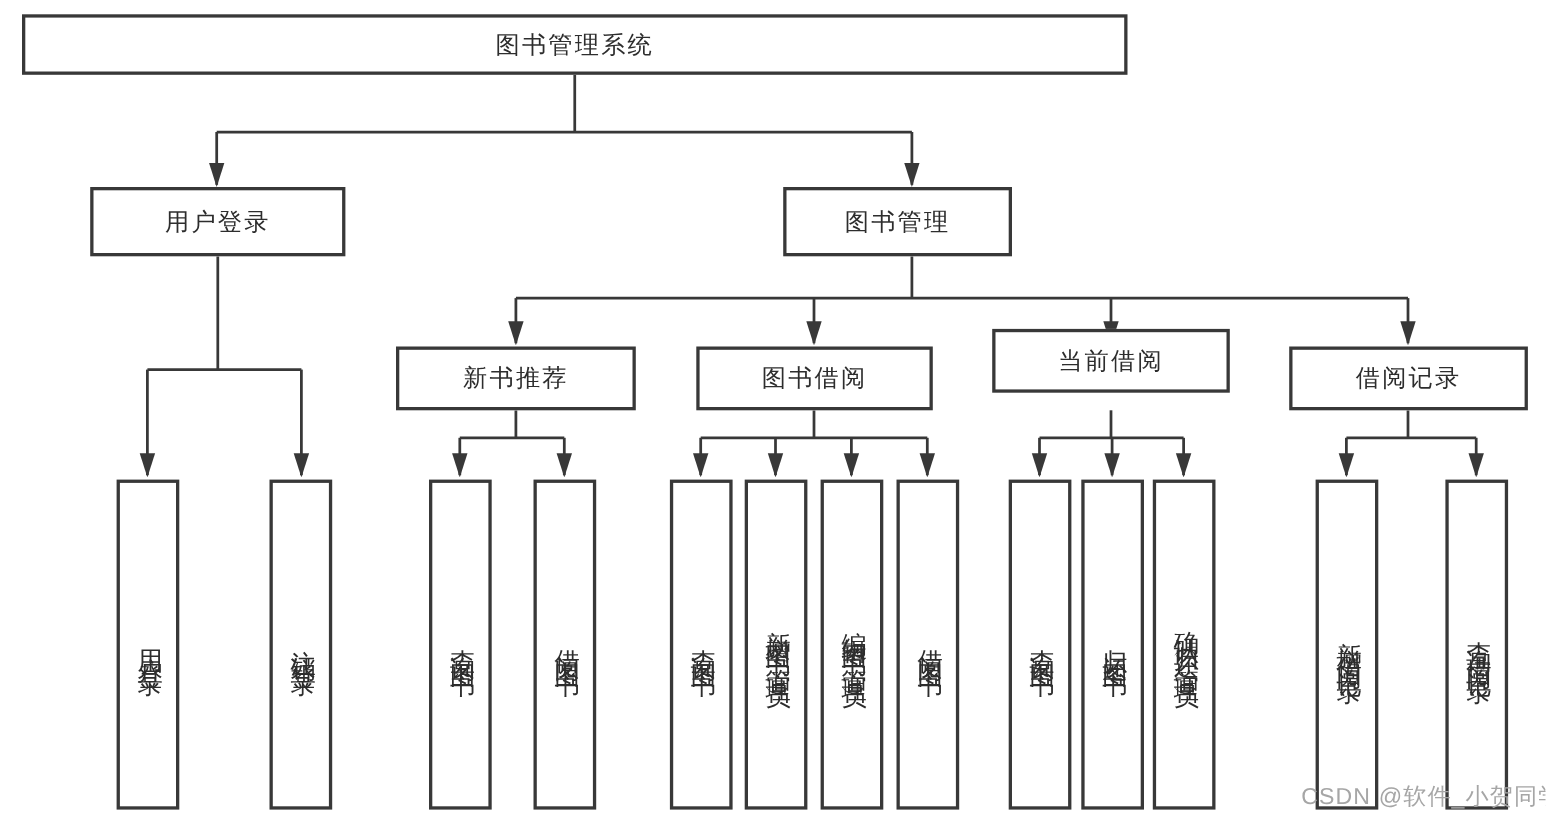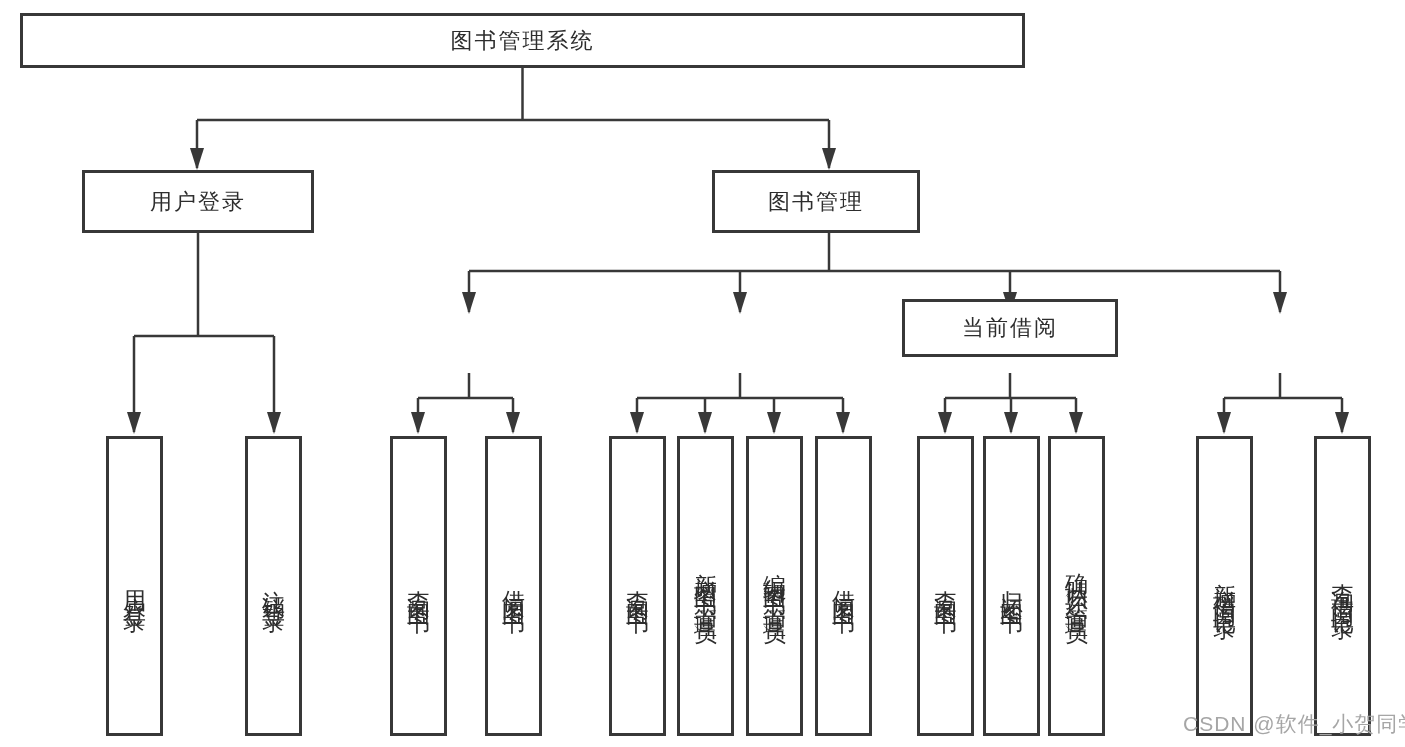--- a/index.html
+++ b/index.html
@@ -6,21 +6,21 @@
   body{
     width:1405px;height:747px;position:relative;overflow:hidden;
     background:#ffffff;color:#2d2d2d;
     font-family:"Liberation Sans",sans-serif;
   }
   .stage{position:absolute;left:0;top:0;width:1405px;height:747px;}
   svg.wires{position:absolute;left:0;top:0;z-index:1;pointer-events:none;}
   .node{
     position:absolute;box-sizing:border-box;z-index:2;
     border:3px solid #383838;background:#ffffff;
-    display:flex;align-items:center;justify-content:center;
+    display:flex;align-items:center;justify-content:center;font-family:Liberation Mono, monospace;
   }
   .node.h span{font-size:22px;letter-spacing:2px;white-space:nowrap;}
   .node.v span{
     writing-mode:vertical-rl;text-orientation:mixed;
     font-size:23px;letter-spacing:7px;line-height:1;white-space:nowrap;
   }
   .watermark{
     position:absolute;left:1183px;top:710px;z-index:5;
     font-size:21px;color:#a6a6a6;letter-spacing:1px;white-space:nowrap;
   }
@@ -84,22 +84,31 @@
     <span>图书管理系统</span>
   </div>
 
   <div class="node h" style="left:82px;top:170px;width:232px;height:63px">
     <span>用户登录</span>
   </div>
   <div class="node h" style="left:712px;top:170px;width:208px;height:63px">
     <span>图书管理</span>
   </div>
 
+  <div class="node h" style="left:360px;top:315px;width:218px;height:58px">
+    <span>新书推荐</span>
+  </div>
+  <div class="node h" style="left:633px;top:315px;width:215px;height:58px">
+    <span>图书借阅</span>
+  </div>
   <div class="node h" style="left:902px;top:299px;width:216px;height:58px">
     <span>当前借阅</span>
+  </div>
+  <div class="node h" style="left:1172px;top:315px;width:217px;height:58px">
+    <span>借阅记录</span>
   </div>
 
   <div class="node v" style="left:106px;top:436px;width:57px;height:300px">
     <span>用户登录</span>
   </div>
   <div class="node v" style="left:245px;top:436px;width:57px;height:300px">
     <span>注销登录</span>
   </div>
 
   <div class="node v" style="left:390px;top:436px;width:57px;height:300px">

